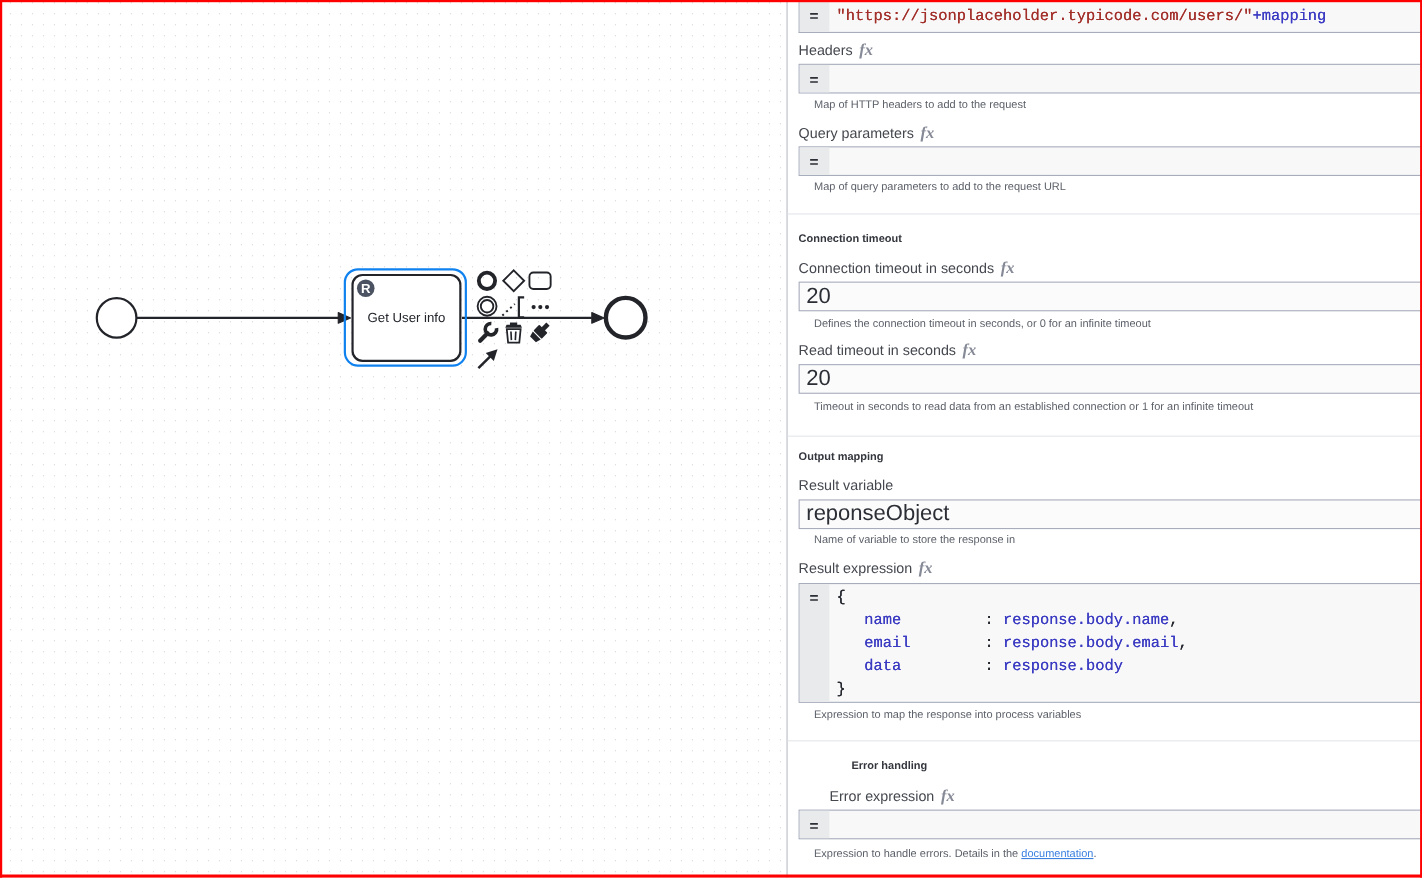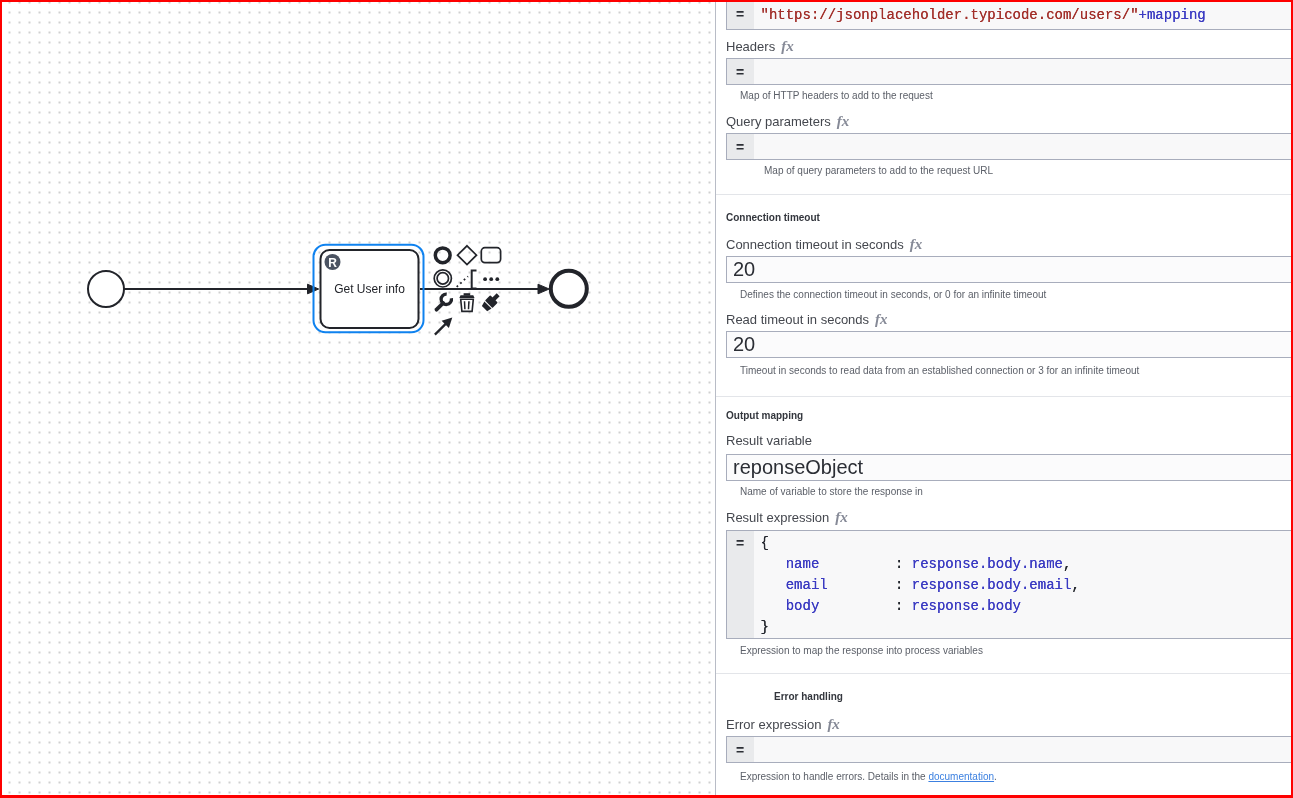--- a/index.html
+++ b/index.html
@@ -96,63 +96,63 @@
     </div>
   </div>
 <div class="desc" style="top:88px;">Map of HTTP headers to add to the request</div>
 
 <div class="lab" style="top:113px;">Query parameters<span class="fx">fx</span></div>
 <div class="feel" style="top:133px;">
     <div class="gutter">
       <div style="margin-top:5px;">=</div>
     </div>
   </div>
-<div class="desc" style="top:163px;margin-left:24px;">Map of query parameters to add to the request URL</div>
+<div class="desc" style="top:163px;">Map of query parameters to add to the request URL</div>
 
 <div class="divider" style="top:194px;"></div>
 
 <div class="head" style="top:208.5px;">Connection timeout</div>
 <div class="lab" style="top:236px;">Connection timeout in seconds<span class="fx">fx</span></div>
 <div class="inp" style="top:256px;">
     <div class="val">20</div>
   </div>
 <div class="desc" style="top:287px;">Defines the connection timeout in seconds, or 0 for an infinite timeout</div>
 
 <div class="lab" style="top:311px;">Read timeout in seconds<span class="fx">fx</span></div>
 <div class="inp" style="top:331px;">
     <div class="val">20</div>
   </div>
-<div class="desc" style="top:363px;">Timeout in seconds to read data from an established connection or 3 for an infinite timeout</div>
+<div class="desc" style="top:363px;">Timeout in seconds to read data from an established connection or 1 for an infinite timeout</div>
 
 <div class="divider" style="top:396px;"></div>
 
 <div class="head" style="top:407px;">Output mapping</div>
 <div class="lab" style="top:433px;">Result variable</div>
 <div class="inp" style="top:454px;">
     <div class="val">reponseObject</div>
   </div>
 <div class="desc" style="top:484px;">Name of variable to store the response in</div>
 
 <div class="lab" style="top:509px;">Result expression<span class="fx">fx</span></div>
 <div class="ed" style="top:530px; height:109px;">
   <div class="gutter">
       <div style="margin-top:3.5px;">=</div>
     </div>
   <pre class="code">{
    <span class="var">name</span>         : <span class="var">response.body.name</span>,
    <span class="var">email</span>        : <span class="var">response.body.email</span>,
-   <span class="var">body</span>         : <span class="var">response.body</span>
+   <span class="var">data</span>         : <span class="var">response.body</span>
 }</pre>
 </div>
 <div class="desc" style="top:643px;">Expression to map the response into process variables</div>
 
 <div class="divider" style="top:673px;"></div>
 
 <div class="head" style="top:687.5px;padding-left:48px;">Error handling</div>
-<div class="lab" style="top:716px;">Error expression<span class="fx">fx</span></div>
+<div class="lab" style="top:716px;margin-left:28px;">Error expression<span class="fx">fx</span></div>
 <div class="feel" style="top:736px;">
     <div class="gutter">
       <div style="margin-top:5px;">=</div>
     </div>
   </div>
 <div class="desc" style="top:769px;">Expression to handle errors. Details in the <a class="doclink">documentation</a>.</div>
 
 <div class="redborder" style="left:0; top:0; width:100%; height:2px;"></div>
 <div class="redborder" style="left:0; top:0; width:2px; height:100%;"></div>
 <div class="redborder" style="right:0; top:0; width:2px; height:100%;"></div>

